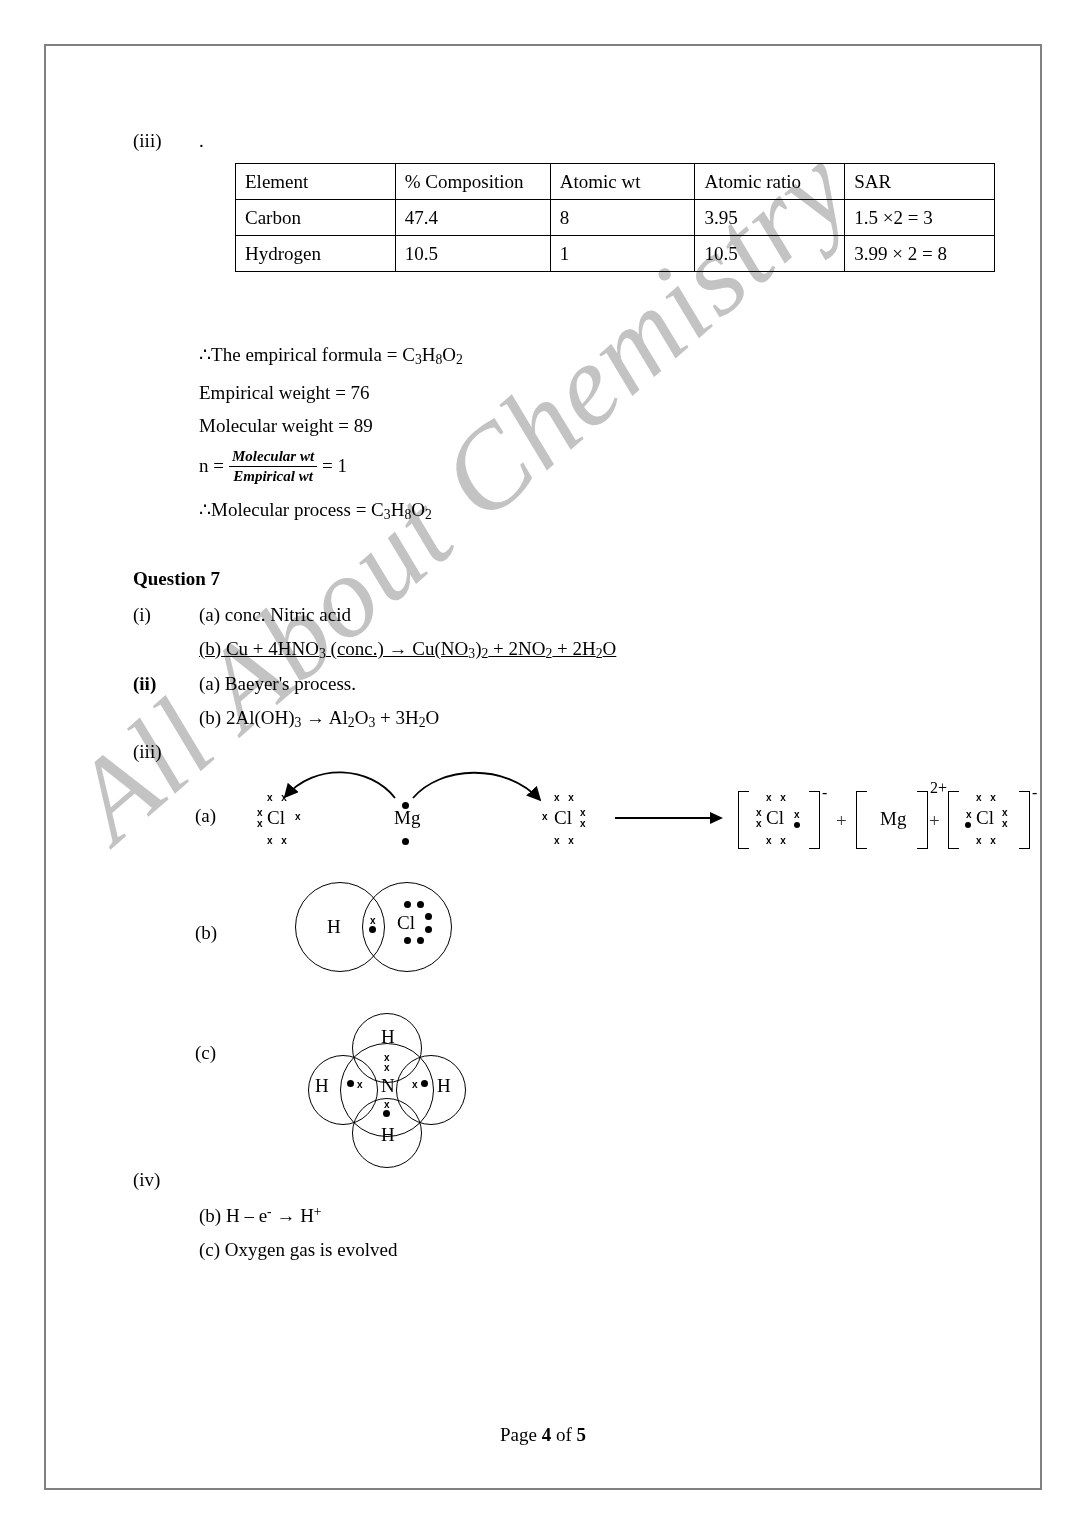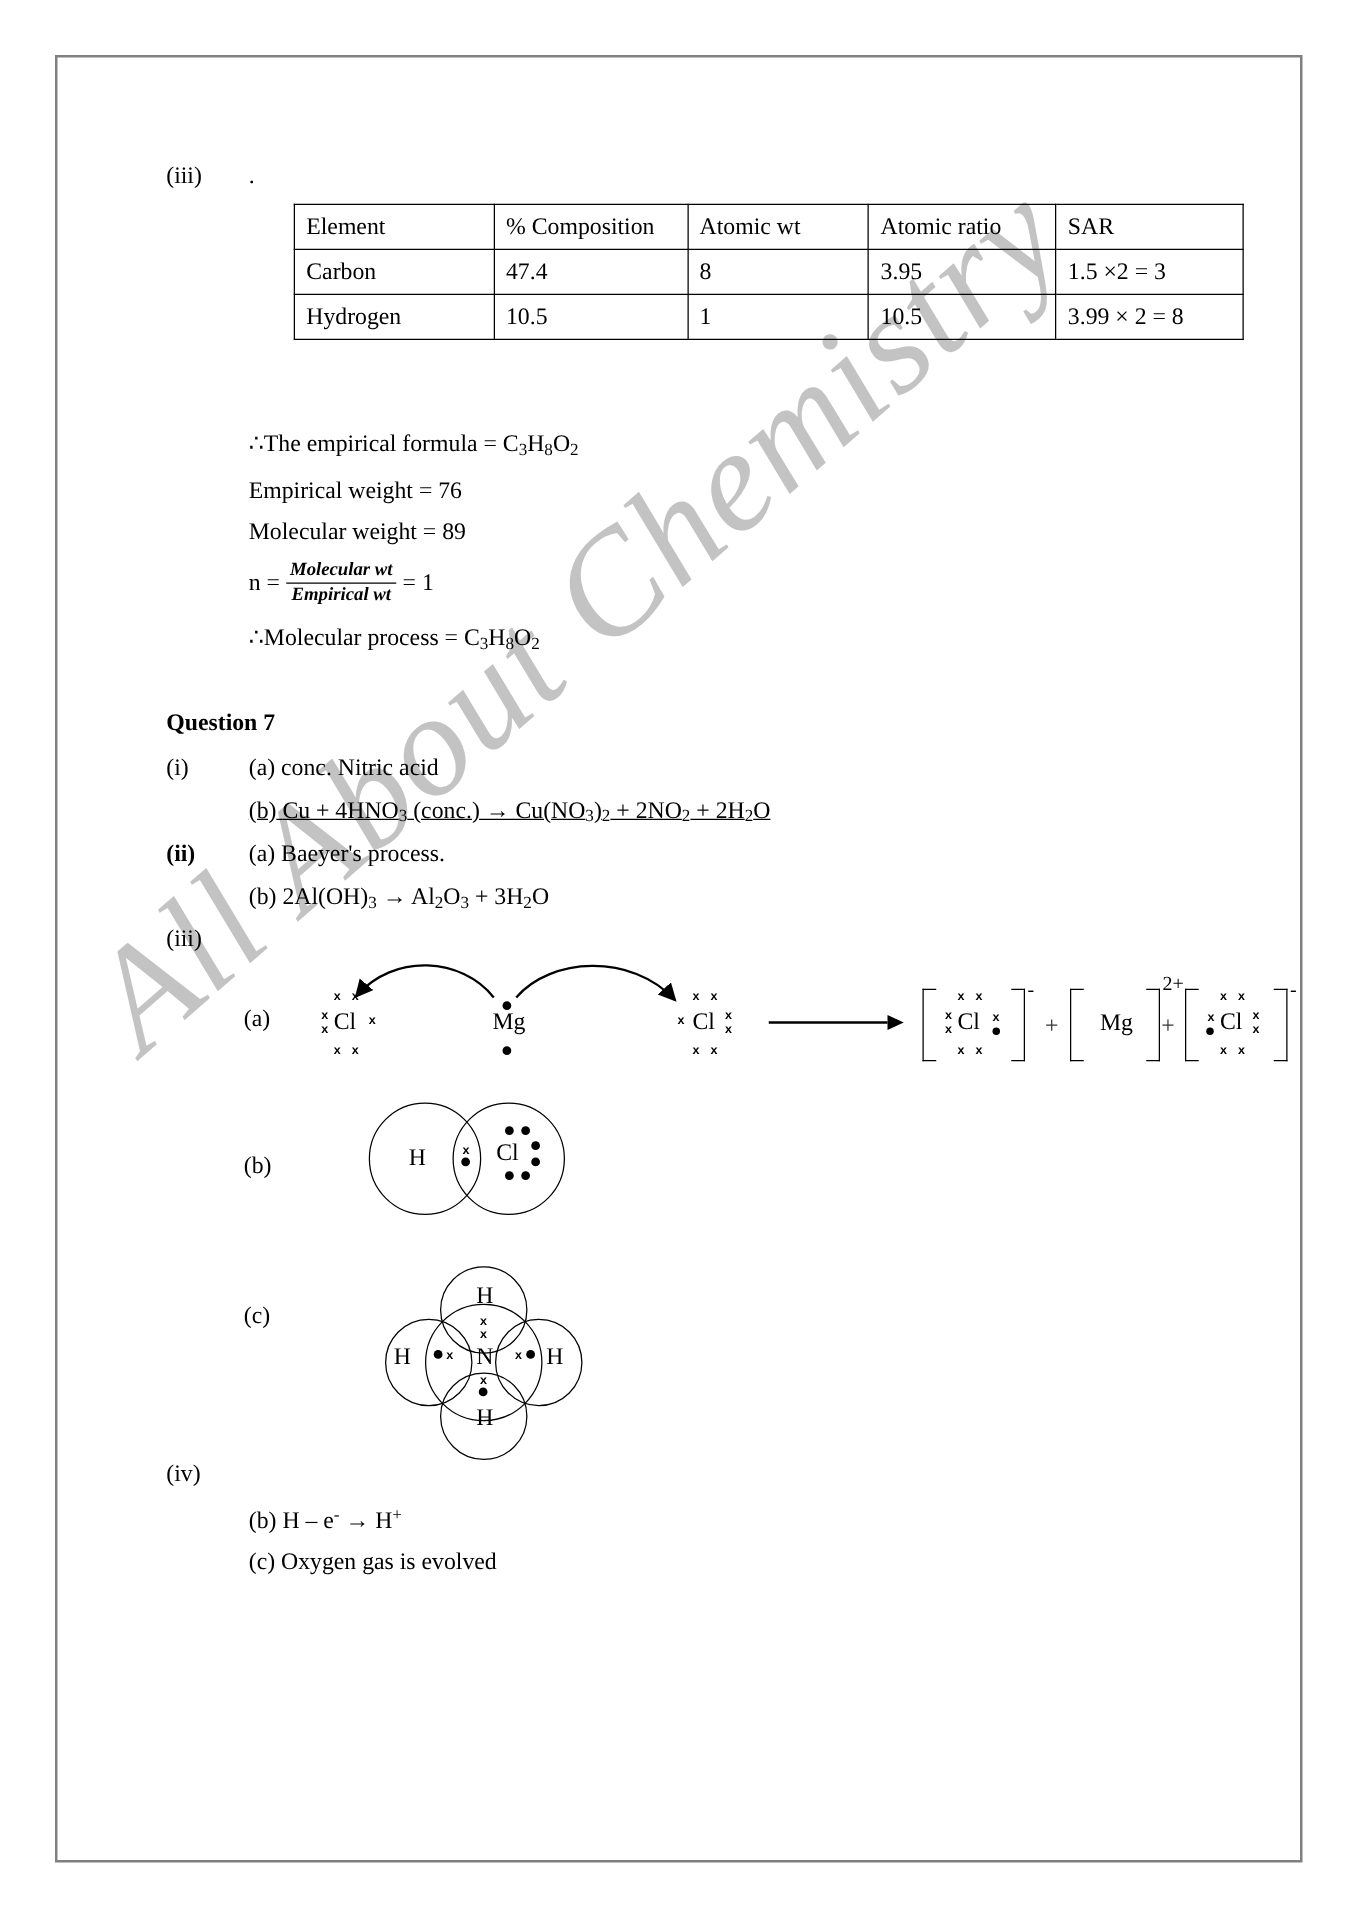--- a/index.html
+++ b/index.html
@@ -441,14 +441,17 @@
 
   <div class="abs xg" style="left:384px; top:1100px;">x</div>
   <div class="abs dotg" style="left:383px; top:1110px;"></div>
 
   <div class="abs roman-label" style="left:133px; top:1169px;">(iv)</div>
   <div class="ans-line" style="left:199px; top:1204px;">
     <span>(b)</span>&nbsp;<span>H – e</span><sup>-</sup><span> → H</span><sup>+</sup>
   </div>
   <div class="ans-line" style="left:199px; top:1239px;">(c)  Oxygen gas is evolved</div>
 
+  <div id="footer">
+    <span>Page </span><b>4</b><span> of </span><b>5</b>
+  </div>
 
 </div>
 
 </body></html>

